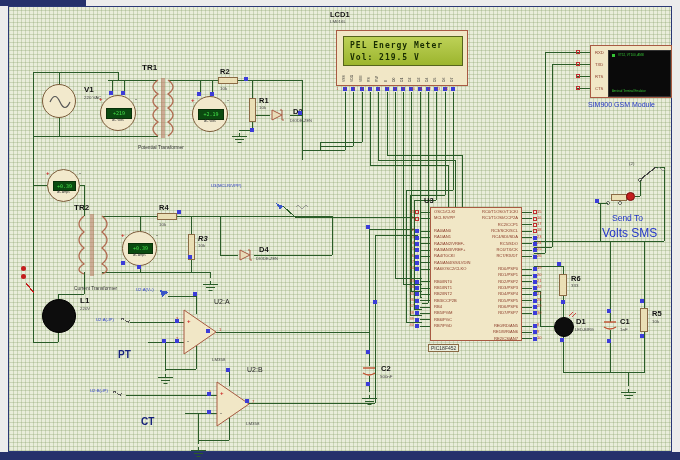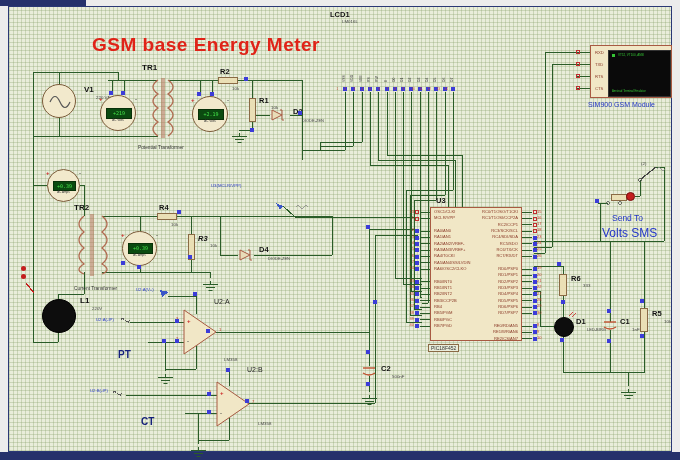--- a/index.html
+++ b/index.html
@@ -10,21 +10,21 @@
   #sheet{left:8px;top:6px;width:662px;height:444px;border:1px solid #2a3875;
     background-color:#e9edda;
     background-image:
       repeating-linear-gradient(0deg,rgba(130,155,100,.30) 0 1px,transparent 1px 4px),
       repeating-linear-gradient(90deg,rgba(130,155,100,.30) 0 1px,transparent 1px 4px);}
   #topbar{left:0;top:0;width:86px;height:6px;background:#25316b;}
   #bottombar{left:0;top:452px;width:680px;height:8px;background:#25316b;}
   .title{font-weight:bold;font-size:19px;color:#e02318;letter-spacing:.5px;}
   .ref{font-weight:bold;font-size:7.5px;color:#111;}
   .ref8{font-weight:bold;font-size:8px;color:#111;}
-  .val{font-size:4.4px;color:#444;margin-left:12px;}
+  .val{font-size:4.4px;color:#444;}
   .cap{font-size:4.8px;color:#333;}
   .net{font-size:4.3px;color:#3040c8;}
   .blue{color:#2336c8;}
   .navy{color:#141f7a;font-weight:bold;font-size:10px;}
   .comp{background:#f1e7c6;border:1px solid #a85a42;box-sizing:border-box;}
   .res{background:#eadfb5;border:1px solid #8a6a45;box-sizing:border-box;}
   .meter{border-radius:50%;background:#f2e9cc;border:1.5px solid #7a5a38;box-sizing:border-box;}
   .disp{position:absolute;left:15%;top:34%;width:70%;height:27%;background:#0b4a10;border:1px solid #083008;
         color:#46e54a;font-family:"DejaVu Sans Mono",monospace;font-size:5px;line-height:8px;text-align:center;overflow:hidden;}
   .mcap{position:absolute;left:0;top:64%;width:100%;text-align:center;font-size:3px;color:#333;}
@@ -97,21 +97,20 @@
     <path d="M296 207 q2 -3 4 0 t4 0 t4 0" stroke="#888" stroke-width=".8" fill="none"></path>
     <path d="M657 169 q2 -3 4 0 t4 0" stroke="#888" stroke-width=".8" fill="none"></path>
     <path d="M120 320 q2.5 -4 5 0 t5 0" stroke="#4a4a4a" stroke-width=".9" fill="none"></path>
     <path d="M112 393 q2.5 -4 5 0 t5 0" stroke="#4a4a4a" stroke-width=".9" fill="none"></path>
     <circle cx="640" cy="180" r="1.8" fill="none" stroke="#444" stroke-width=".8"></circle>
     <circle cx="608" cy="203" r="1.8" fill="none" stroke="#555" stroke-width=".8"></circle>
     <circle cx="620" cy="203" r="1.8" fill="none" stroke="#555" stroke-width=".8"></circle>
     <path d="M641 179 L656 167" stroke="#444" stroke-width="1.2"></path>
   </svg>
 
-  <div class="abs title" style="left:92px;top:34px;">GSM base Energy Meter</div>
 
   <div class="abs meter" style="left:42px;top:84px;width:34px;height:34px;">
     <svg width="34" height="34">
         <path d="M7 17 Q12 6 17 17 Q22 28 27 17" stroke="#555" fill="none" stroke-width="1.2"></path>
       </svg>
   </div>
   <div class="abs ref8" style="left:84px;top:85px;">V1</div>
   <div class="abs val" style="left:84px;top:95px;">220 VAC</div>
 
   <div class="abs meter" style="left:100px;top:95px;width:36px;height:36px;">
@@ -157,20 +156,26 @@
   <div class="abs val" style="left:259px;top:105px;">10k</div>
   <svg class="abs" style="left:270px;top:109px;" width="20" height="12">
     <polygon points="2,1 2,11 12,6" fill="#e8dcb8" stroke="#a85a42" stroke-width="1"></polygon>
     <path d="M12 1 V11 M10 1 H12 M12 11 H14" stroke="#a85a42" stroke-width="1" fill="none"></path>
   </svg>
   <div class="abs ref" style="left:293px;top:107px;">D2</div>
   <div class="abs val" style="left:290px;top:118px;font-size:4px;">DIODE-ZEN</div>
 
   <div class="abs ref" style="left:330px;top:10px;">LCD1</div>
   <div class="abs val" style="left:330px;top:19px;">LM016L</div>
+  <div class="abs lcdbody" style="left:336px;top:30px;width:132px;height:56px;">
+    <div class="lcdscreen" style="left:6px;top:5px;width:120px;height:30px;">
+      <div>PEL Energy Meter</div>
+      <div>Vol: 219.5 V</div>
+    </div>
+  </div>
   <div id="lcd-pins">
       <div class="vlbl abs" style="left: 342px; top: 64px;">VSS</div>
       <div class="sq abs" style="left: 343px; top: 86.5px;"></div>
       <div class="pnum abs" style="left: 336.5px; top: 87px; font-size: 3px;">1</div>
       <div class="vlbl abs" style="left: 350px; top: 64px;">VDD</div>
       <div class="sq abs" style="left: 351px; top: 86.5px;"></div>
       <div class="pnum abs" style="left: 344.5px; top: 87px; font-size: 3px;">2</div>
       <div class="vlbl abs" style="left: 359px; top: 64px;">VEE</div>
       <div class="sq abs" style="left: 360px; top: 86.5px;"></div>
       <div class="pnum abs" style="left: 353.5px; top: 87px; font-size: 3px;">3</div>

